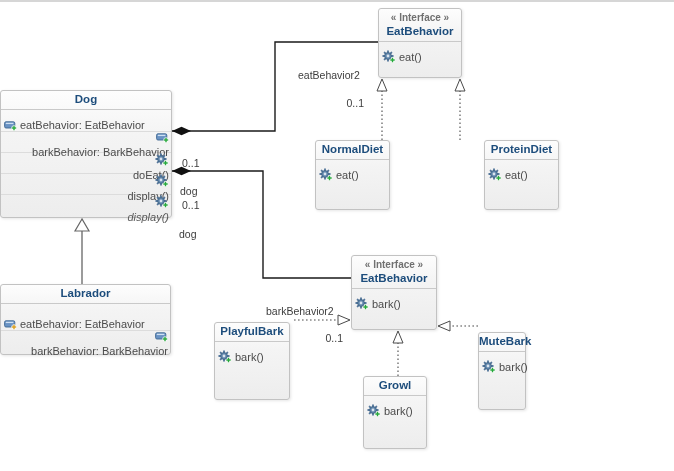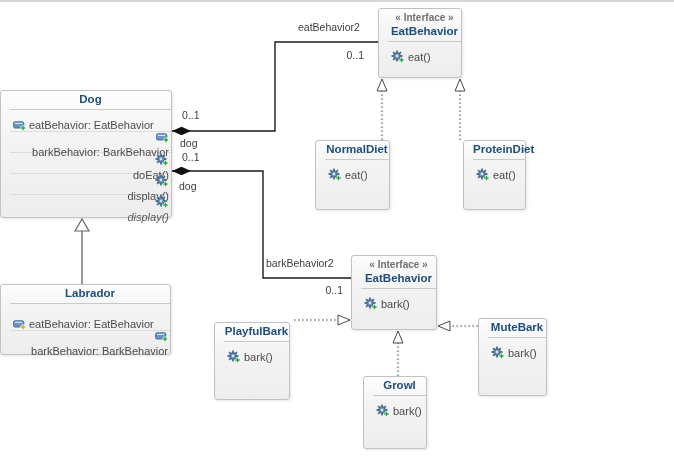--- a/index.html
+++ b/index.html
@@ -7,40 +7,39 @@
     position:relative;width:674px;height:471px;overflow:hidden;
     background:#ffffff;
     font-family:"Liberation Sans","DejaVu Sans",sans-serif;
   }
   #top-border{position:absolute;left:0;top:0;width:674px;height:2px;background:#d6d6d6;}
   .uml-box{
     position:absolute;box-sizing:border-box;
     background:linear-gradient(180deg,#fdfdfd 0%,#f4f4f4 35%,#ededed 100%);
     border:1px solid #c2c2c2;border-radius:3px;
     box-shadow:1px 1px 3px rgba(0,0,0,0.10);
-    padding-left:9px;
   }
   .box-title{
     text-align:center;font-weight:bold;color:#1d4d7c;font-size:11.5px;
     line-height:17px;height:18px;border-bottom:1px solid #c9c9c9;
   }
   .iface-header{
     text-align:center;height:33px;border-bottom:1px solid #c9c9c9;padding-top:2px;box-sizing:border-box;
   }
   .stereotype{font-size:10px;font-weight:600;color:#707070;line-height:13px;display:block;}
   .iface-name{font-size:11.5px;font-weight:bold;color:#1d4d7c;line-height:15px;display:block;}
   .row{
     display:flex;align-items:flex-end;gap:3px;height:21px;padding:0 2px 0 3px;
     font-size:11px;color:#4b4b4b;box-sizing:border-box;
   }
   .row + .row{border-top:1px solid #dcdcdc;flex-direction:column;}
   .row-tall{height:26px;}
   .abstract{font-style:italic;color:#5a5a5a;}
   .icon{flex:0 0 auto;}
-  .clabel{position:absolute;font-size:10.5px;color:#3d3d3d;line-height:13px;white-space:nowrap;}
+  .clabel{position:absolute;font-size:10.5px;color:#3d3d3d;line-height:13px;white-space:nowrap;margin-top:48px;}
   #connectors{position:absolute;left:0;top:0;}
 </style>
 </head>
 <body>
 
 <div id="canvas">
 
   <div id="top-border"></div>
 
   <svg width="0" height="0" style="position:absolute">
@@ -203,21 +202,21 @@
     <div class="box-title">NormalDiet</div>
     <div class="row">
       <svg class="icon" width="14" height="13" viewBox="0 0 14 13">
         <use href="#sym-gear" width="12" height="12"></use>
           <use href="#sym-plus" x="7.5" y="7" width="6" height="6"></use>
       </svg>
       <span>eat()</span>
     </div>
   </div>
 
-  <div class="uml-box" style="left:463px;top:140px;width:63px;height:70px">
+  <div class="uml-box" style="left:484px;top:140px;width:75px;height:70px">
     <div class="box-title">ProteinDiet</div>
     <div class="row">
       <svg class="icon" width="14" height="13" viewBox="0 0 14 13">
         <use href="#sym-gear" width="12" height="12"></use>
           <use href="#sym-plus" x="7.5" y="7" width="6" height="6"></use>
       </svg>
       <span>eat()</span>
     </div>
   </div>
 
@@ -239,21 +238,21 @@
     <div class="box-title">PlayfulBark</div>
     <div class="row">
       <svg class="icon" width="14" height="13" viewBox="0 0 14 13">
         <use href="#sym-gear" width="12" height="12"></use>
           <use href="#sym-plus" x="7.5" y="7" width="6" height="6"></use>
       </svg>
       <span>bark()</span>
     </div>
   </div>
 
-  <div class="uml-box" style="left:478px;top:318px;width:69px;height:78px">
+  <div class="uml-box" style="left:478px;top:332px;width:48px;height:78px">
     <div class="box-title">MuteBark</div>
     <div class="row">
       <svg class="icon" width="14" height="13" viewBox="0 0 14 13">
         <use href="#sym-gear" width="12" height="12"></use>
           <use href="#sym-plus" x="7.5" y="7" width="6" height="6"></use>
       </svg>
       <span>bark()</span>
     </div>
   </div>
 

